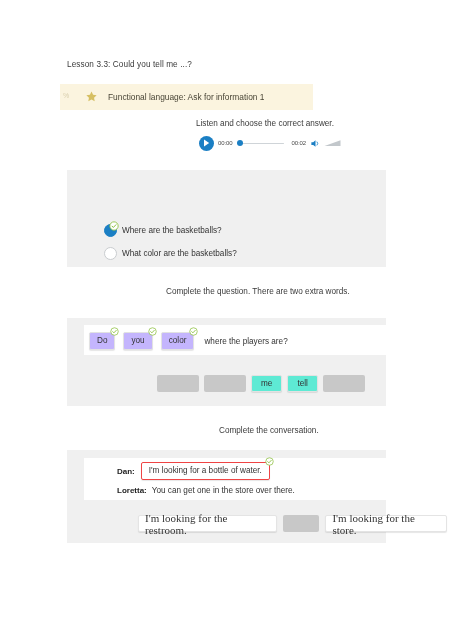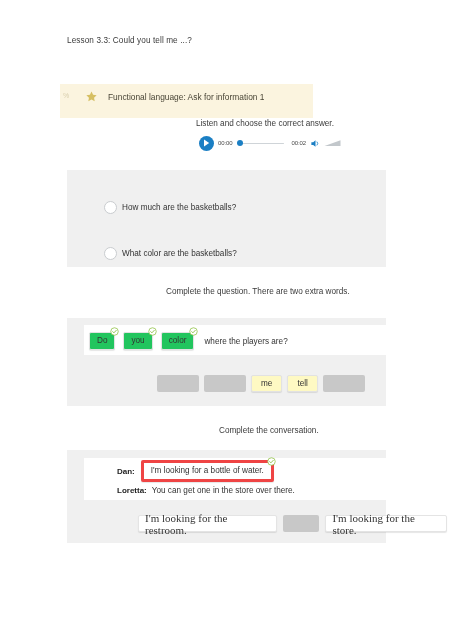--- a/index.html
+++ b/index.html
@@ -19,34 +19,34 @@
     position: absolute;
     left: 0; top: 0;
     width: 453px;
     height: 640px;
   }
 
   
   .lesson-title {
     position: absolute;
     left: 67px;
-    top: 36px;
+    top: 60px;
     font-size: 8.2px;
     color: #3a3a3a;
     letter-spacing: 0.1px;
     white-space: nowrap;
   }
 
   
   .objective-banner {
     position: absolute;
     left: 60px;
     top: 84px;
     width: 253px;
-    height: 34px;
+    height: 26px;
     background: #fbf4df;
     display: flex;
     align-items: center;
   }
   .banner-edge-glyph {
     position: absolute;
     left: 3px;
     top: 8px;
     font-size: 7px;
     color: #d9cfae;
@@ -216,21 +216,21 @@
   .order-answer-row {
     position: absolute;
     left: 89px;
     top: 330px;
     height: 22px;
     display: flex;
     align-items: center;
   }
   .word-tile {
     position: relative;
-    background: #22c55e;
+    background: #c4b5fd;
     border: 1px solid #e2e2e2;
     border-radius: 2px;
     box-shadow: 0 1px 1px rgba(0,0,0,0.10);
     font-size: 8.2px;
     color: #333333;
     padding: 3px 7px 4px 7px;
     margin-right: 8px;
     white-space: nowrap;
     cursor: pointer;
     box-sizing: border-box;
@@ -263,21 +263,21 @@
     font-size: 8.2px;
     color: #333333;
     display: flex;
     align-items: center;
     justify-content: center;
     margin-right: 5px;
     box-sizing: border-box;
     cursor: pointer;
   }
   .bank-tile.filled {
-    background: #fef9c3;
+    background: #5eead4;
     border: 1px solid #e2e2e2;
     box-shadow: 0 1px 1px rgba(0,0,0,0.10);
     padding: 0 9px;
   }
   .bank-tile.empty {
     background: #c8c8c8;
     width: 42px;
   }
 
   
@@ -300,21 +300,21 @@
   .speaker-name {
     font-size: 8px;
     font-weight: bold;
     color: #222222;
     white-space: nowrap;
     flex: 0 0 auto;
   }
   .convo-answer-tile {
     position: relative;
     background: #ffffff;
-    border: 3px solid #ef4444;
+    border: 1px solid #ef4444;
     border-radius: 2px;
     box-shadow: 0 1px 1px rgba(0,0,0,0.10);
     font-size: 8.2px;
     color: #333333;
     padding: 3px 7px 4px 7px;
     margin-left: 6px;
     white-space: nowrap;
     cursor: pointer;
   }
   .convo-plain {
@@ -394,25 +394,32 @@
     </span>
     <span class="volume-wedge">
       <svg viewBox="0 0 17 8" aria-hidden="true">
         <path d="M0.5 7 L16.5 1.2 L16.5 7 Z" fill="#c2c7cb"></path>
       </svg>
     </span>
   </div>
 
   <div class="panel panel-mc"></div>
 
-  <div class="mc-option mc-option-0">
-    <span class="radio"></span>
-    <span class="mc-label">How much are the basketballs?</span>
-  </div>
-
+
+  <div class="mc-option mc-option-1">
+    <span class="radio selected">
+      <span class="radio-check">
+        <svg viewBox="0 0 24 24" aria-hidden="true">
+          <circle cx="12" cy="12" r="10" fill="#ffffff" stroke="#8cbf3f" stroke-width="2"></circle>
+          <path d="M7.2 12.3l3.2 3.2 6.3-6.6" fill="none" stroke="#8cbf3f" stroke-width="2.4" stroke-linecap="round" stroke-linejoin="round"></path>
+        </svg>
+      </span>
+    </span>
+    <span class="mc-label">Where are the basketballs?</span>
+  </div>
 
   <div class="mc-option mc-option-2">
     <span class="radio"></span>
     <span class="mc-label">What color are the basketballs?</span>
   </div>
 
   <div class="instruction instr-complete-question">Complete the question. There are two extra words.</div>
 
   <div class="panel panel-order"></div>
   <div class="order-strip"></div>

